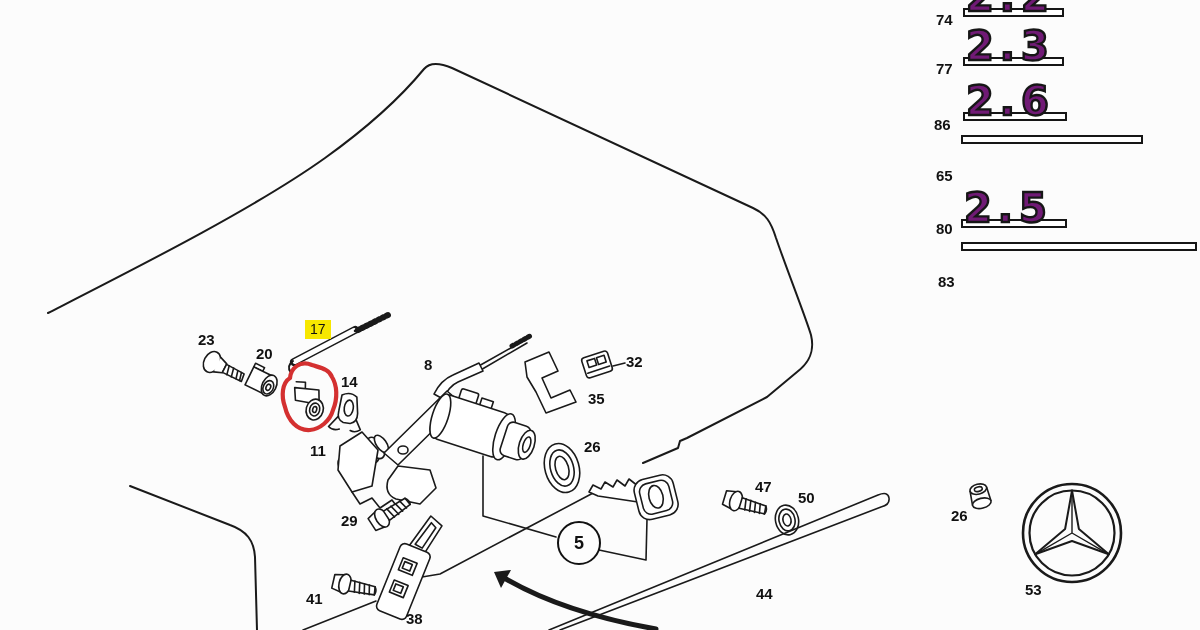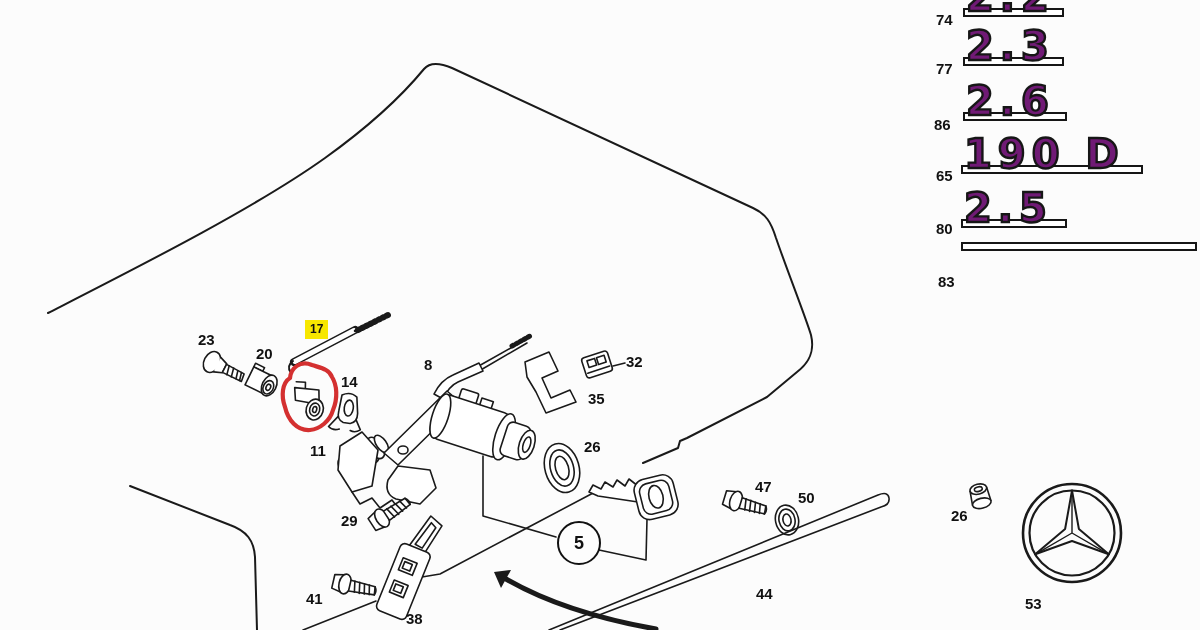--- a/index.html
+++ b/index.html
@@ -6,21 +6,21 @@
   .stage {
     position:relative; width:1200px; height:630px; overflow:hidden;
     background:#fcfcfc; font-family:"Liberation Sans", sans-serif; color:#111;
   }
   .stage svg.art { position:absolute; left:0; top:0; }
   .plabel {
     position:absolute; font-weight:bold; font-size:15px; color:#111;
     line-height:16px; white-space:nowrap;
   }
   .phl {
-    position:absolute; background:#f7e700; font-weight:bold; font-size:12px;
+    position:absolute; background:#f7e700; font-weight:normal; font-size:14px;
     line-height:18px; padding:0 5px 1px 5px; color:#111;
   }
   .pref-circle {
     position:absolute; width:40px; height:40px; border:2.5px solid #111;
     border-radius:50%; background:#fdfdfd; text-align:center; line-height:40px;
     font-weight:bold; font-size:18px;
   }
   .badge-ref { position:absolute; font-weight:bold; font-size:15px; line-height:16px; }
   .emblem { position:absolute; }
   .emblem-text {
@@ -210,21 +210,21 @@
   <div class="plabel" style="left:341px; top:513px;">29</div>
   <div class="plabel" style="left:306px; top:591px;">41</div>
   <div class="plabel" style="left:406px; top:611px;">38</div>
   <div class="plabel" style="left:584px; top:439px;">26</div>
   <div class="plabel" style="left:626px; top:354px;">32</div>
   <div class="plabel" style="left:588px; top:391px;">35</div>
   <div class="plabel" style="left:755px; top:479px;">47</div>
   <div class="plabel" style="left:798px; top:490px;">50</div>
   <div class="plabel" style="left:756px; top:586px;">44</div>
   <div class="plabel" style="left:951px; top:508px;">26</div>
-  <div class="plabel" style="left:1025px; top:596px;">53</div>
+  <div class="plabel" style="left:1025px; top:582px;">53</div>
 
   <div class="phl" style="left:305px; top:320px;">17</div>
 
   <div class="pref-circle" style="left:557px; top:521px;">5</div>
 
   <div class="badge-ref" style="left:936px; top:12px;">74</div>
   <div class="emblem" style="left:966px; top:-18px;">
     <span class="emblem-text">2.2</span>
     <div class="emblem-bar" style="width:97px;"></div>
   </div>
@@ -236,21 +236,20 @@
   </div>
 
   <div class="badge-ref" style="left:934px; top:117px;">86</div>
   <div class="emblem" style="left:966px; top:86px;">
     <span class="emblem-text">2.6</span>
     <div class="emblem-bar" style="width:100px;"></div>
   </div>
 
   <div class="badge-ref" style="left:936px; top:168px;">65</div>
   <div class="emblem" style="left:964px; top:139px;">
-    <span class="emblem-text">190 D</span>
     <div class="emblem-bar" style="width:178px;"></div>
   </div>
 
   <div class="badge-ref" style="left:936px; top:221px;">80</div>
   <div class="emblem" style="left:964px; top:193px;">
     <span class="emblem-text">2.5</span>
     <div class="emblem-bar" style="width:102px;"></div>
   </div>
 
   <div class="badge-ref" style="left:938px; top:274px;">83</div>

